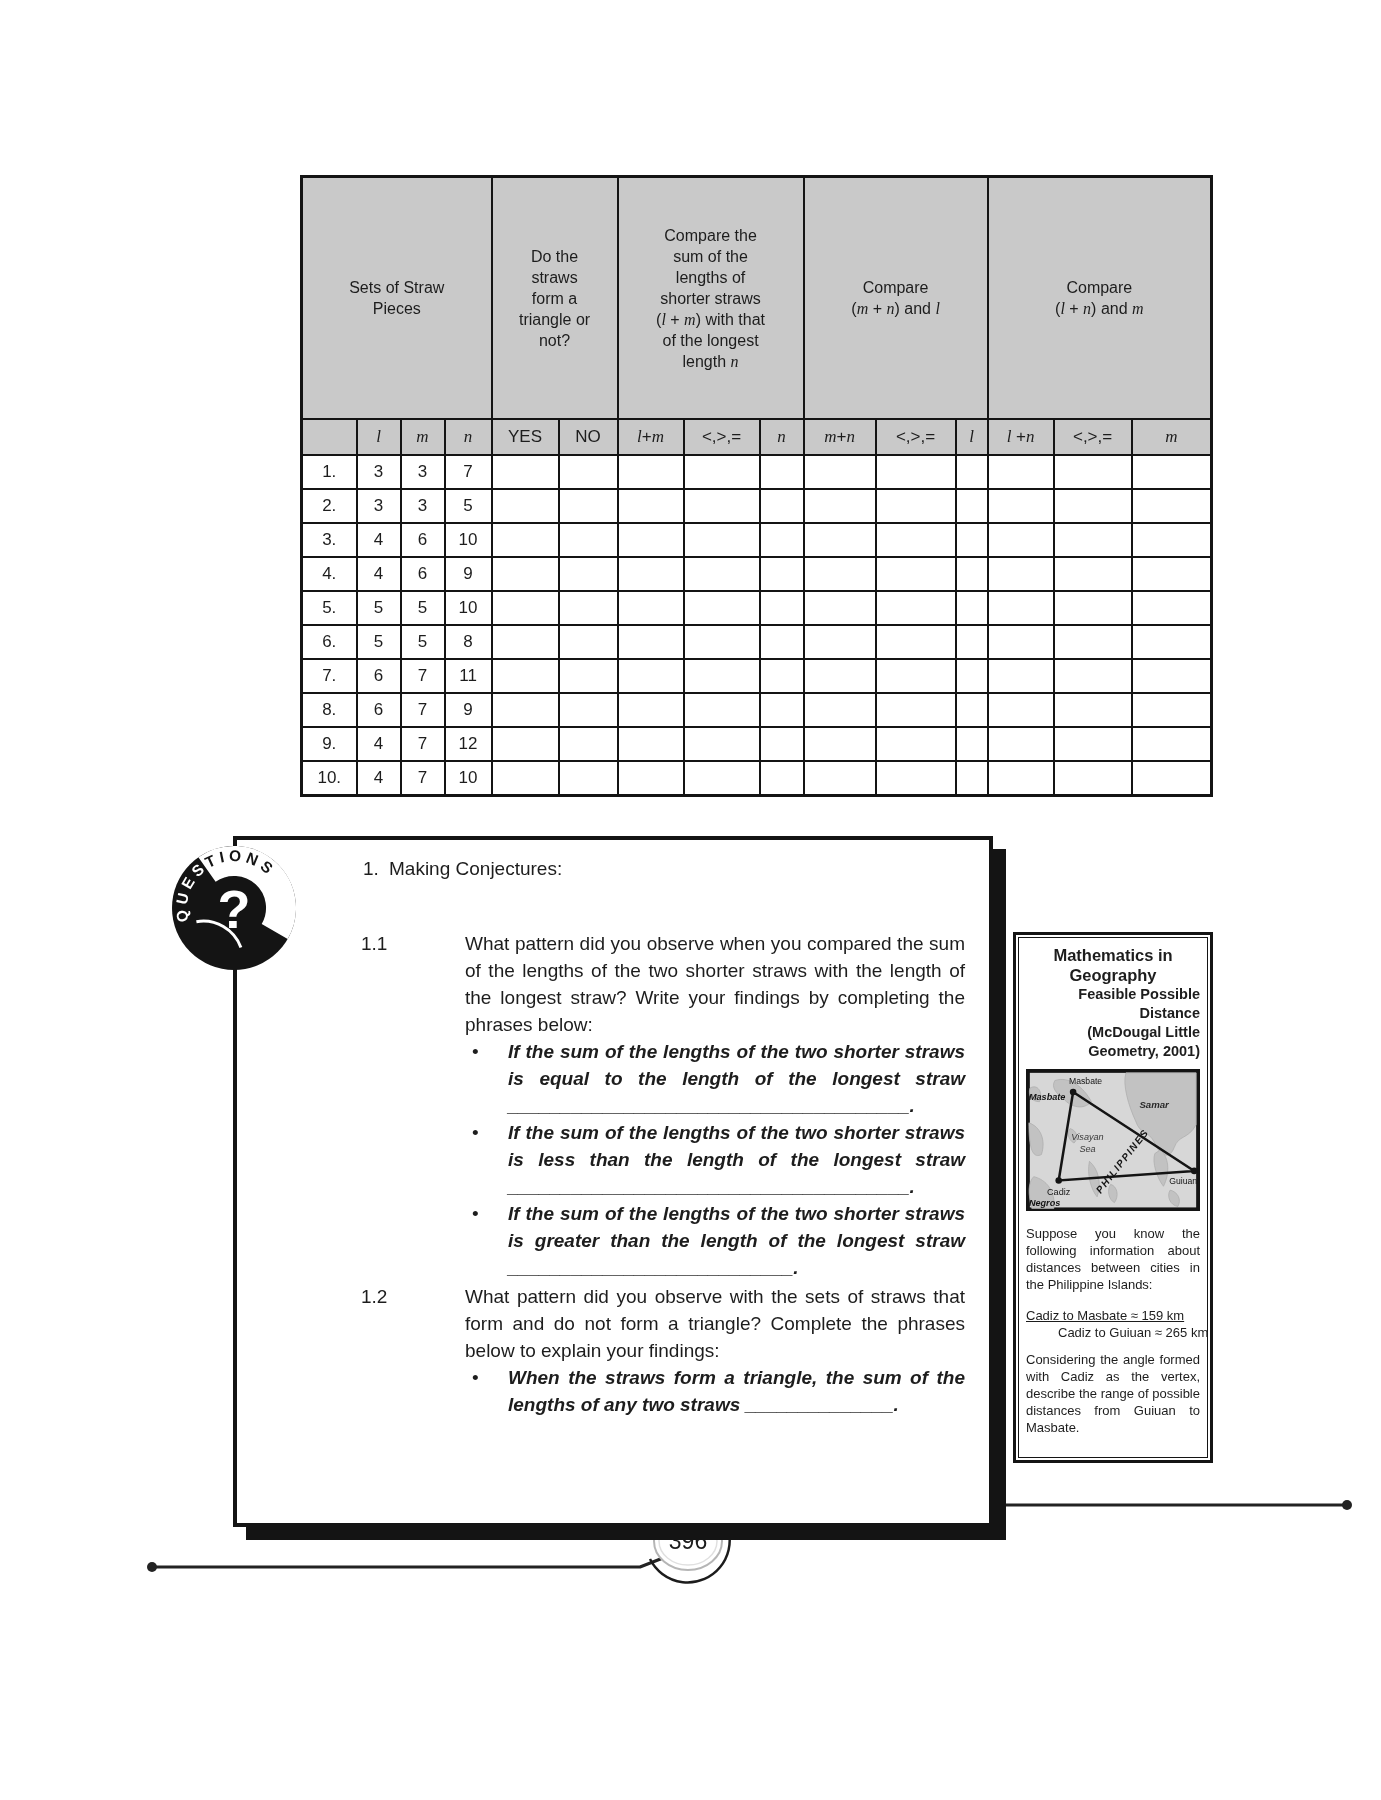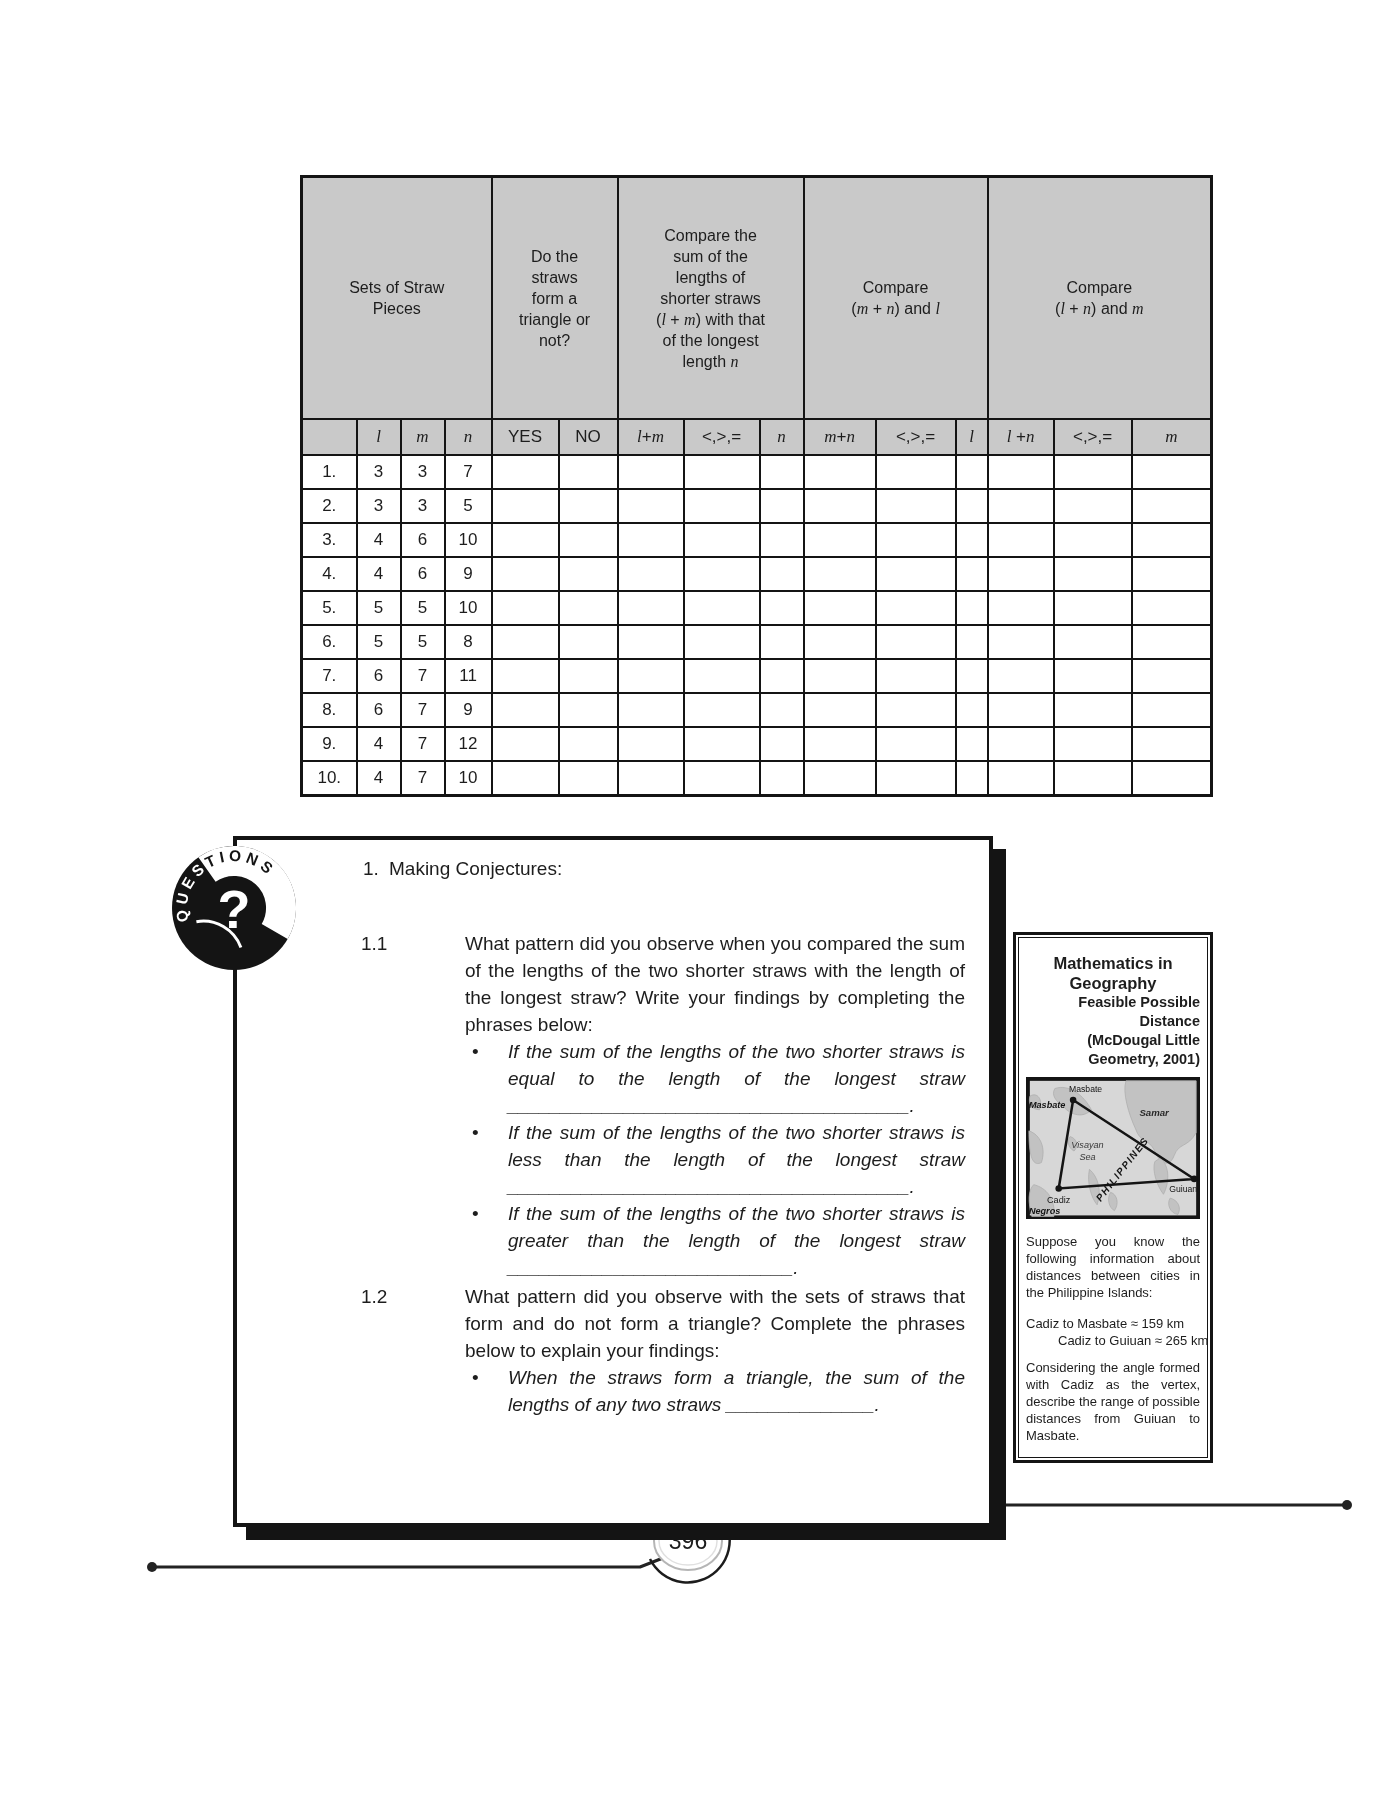--- a/index.html
+++ b/index.html
@@ -26,35 +26,35 @@
     border:4px solid #141414; background:#ffffff; box-shadow:13px 13px 0 #141414; z-index:1;
   }
   .panel-inner{padding:16px 26px 0 126px; box-sizing:border-box;}
   .conj-heading{display:flex; font-size:19px; line-height:26px; margin-bottom:48px;}
   .conj-heading .hno{width:26px; flex:none;}
   .q-block{display:flex; margin-bottom:2px;justify-content:center;}
   .q-num{width:72px; flex:none; font-size:19px; line-height:27px;}
   .q-body{width:500px; flex:none; font-size:19px; line-height:27px; text-align:justify;margin-left:32px;}
   .bullet{display:flex; font-style:italic;}
   .bullet .bdot{width:43px; flex:none; padding-left:7px; box-sizing:border-box; font-style:normal;}
-  .bullet .btext{flex:1; text-align:justify;}
+  .bullet .btext{flex:1; text-align:justify;font-weight:bold;}
 
   .badge{position:absolute; left:166px; top:836px; width:138px; height:142px; z-index:2;}
 
   
   .sidebar{
     position:absolute; left:1013px; top:932px; width:200px; height:531px; box-sizing:border-box;
     border:3px solid #141414; padding:2px; background:#ffffff;
   }
-  .sidebar-inner{border:1px solid #141414; height:100%; box-sizing:border-box; padding:15px 7px 0 7px;}
+  .sidebar-inner{border:1px solid #141414; height:100%; box-sizing:border-box; padding:7px 7px 0 7px;}
   .sb-title1{font-weight:bold; font-size:16.5px; line-height:20px; text-align:center; white-space:pre-line;}
   .sb-title2,.sb-title3{font-weight:bold; font-size:14.5px; line-height:19px; text-align:right; white-space:pre-line;}
   .sb-map{margin-top:8px;}
   .sb-p{font-size:13px; line-height:17px; text-align:justify; margin-top:10px;}
-  .sb-dist{font-size:13px; line-height:17px; margin-top:14px; white-space:nowrap;}
+  .sb-dist{font-size:13px; line-height:17px; margin-top:14px; white-space:nowrap;text-decoration:underline;}
   .sb-dist2{font-size:13px; line-height:17px; white-space:nowrap;margin-left:32px;}
 
   
   .footer{position:absolute; left:0; top:1463px; width:1381px; height:140px;}
 </style>
 </head>
 <body>
 
 <div class="straw-table-wrap">
   <table class="straw">

